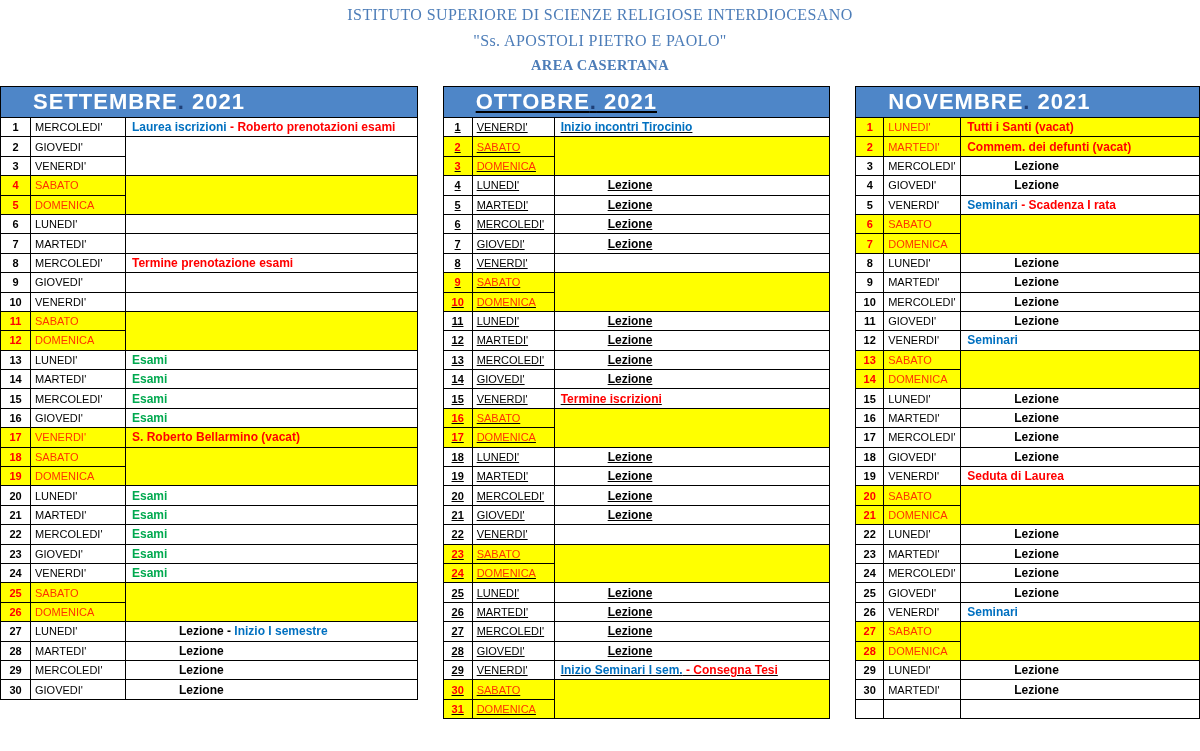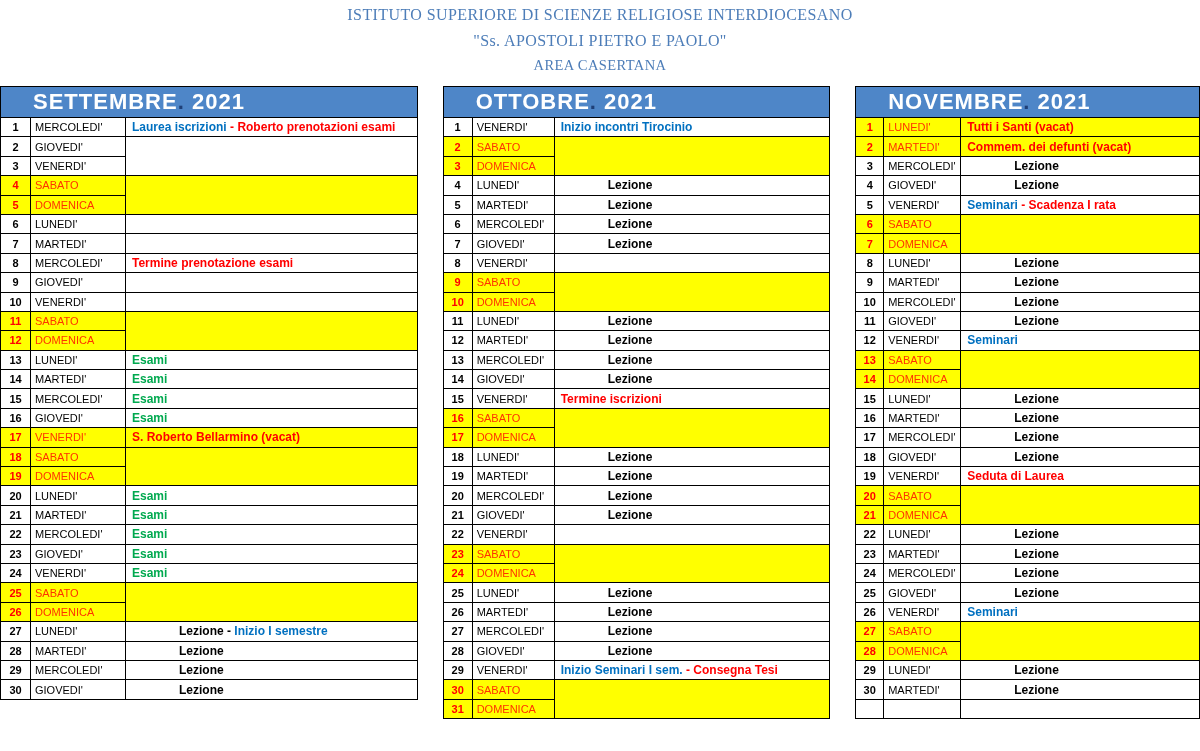--- a/index.html
+++ b/index.html
@@ -10,33 +10,33 @@
   }
   
   .titles{text-align:center;padding-top:2px;}
   .t-main{
     font-family:"Liberation Serif","DejaVu Serif",serif;
     font-weight:normal;font-size:16px;line-height:26px;
     color:var(--title_blue);letter-spacing:.4px;
   }
   .t-area{
     font-family:"Liberation Serif","DejaVu Serif",serif;
-    font-weight:normal;font-size:14.5px;line-height:22px;
+    font-weight:bold;font-size:14.5px;line-height:22px;
     color:var(--title_blue);letter-spacing:.4px;
   }
   .t-cal{
     font-family:"Liberation Serif","DejaVu Serif",serif;
     font-weight:bold;font-size:19.5px;line-height:27px;
     color:var(--title_red);letter-spacing:.4px;
   }
   .t-cal .years{font-weight:bold;}
   
   .calendar{display:flex;gap:25px;margin-top:10px;align-items:flex-start;}
   .m-0{width:430px;}
-  .m-1{width:399px;}
+  .m-1{width:399px;text-decoration:underline;}
   .m-2{width:355px;}
   .mh{
     height:30px;background:var(--header_bg);
     border:1px solid #000;border-bottom:none;
     color:#ffffff;font-weight:bold;font-size:22px;line-height:30px;
     padding-left:32px;letter-spacing:1px;white-space:nowrap;
   }
   .mh .dot{color:var(--header_dot);}
   table.cal{border-collapse:collapse;table-layout:fixed;width:100%;border:1.5px solid #000;}
   .cal td{

